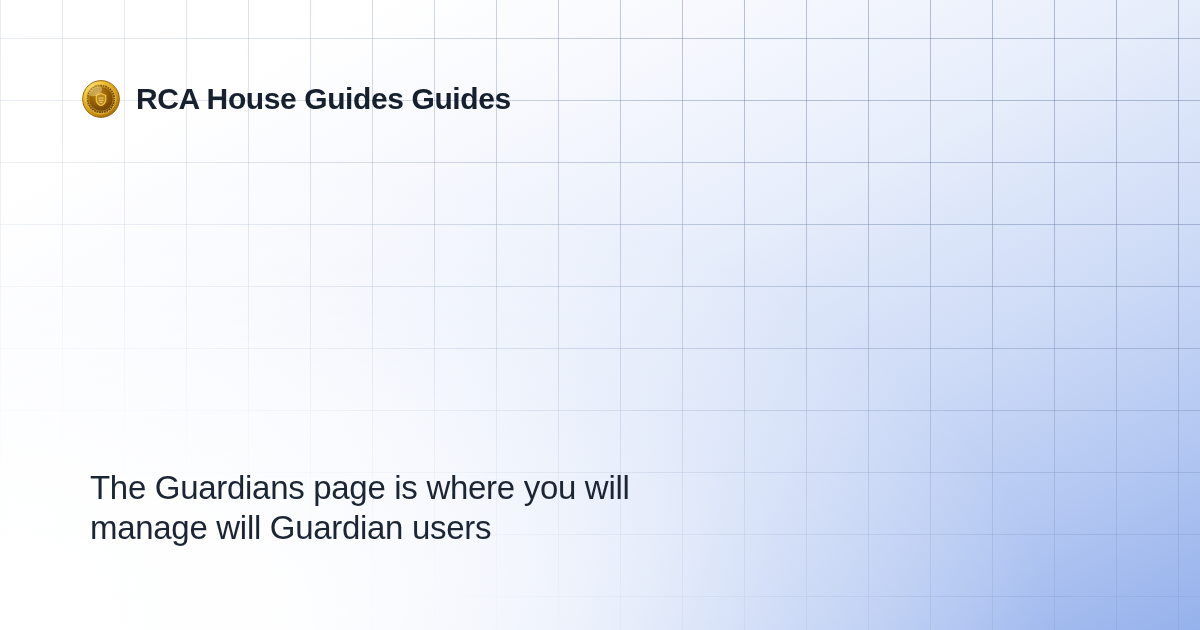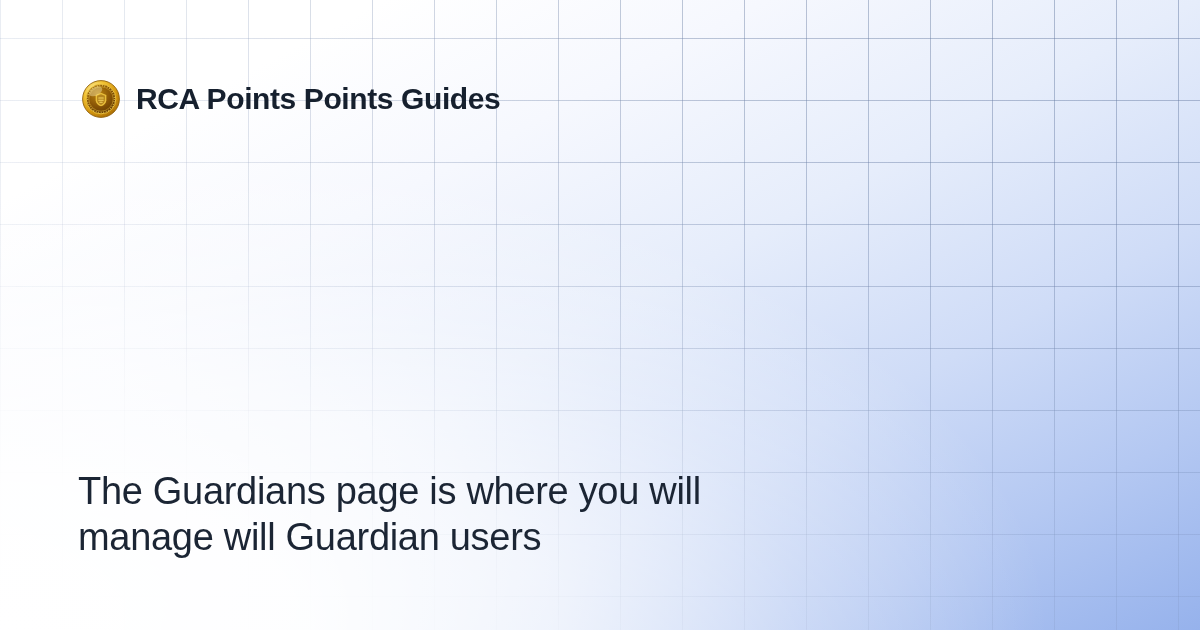--- a/index.html
+++ b/index.html
@@ -120,24 +120,24 @@
     font-size: 93px;
     font-weight: bold;
     letter-spacing: -2.6px;
     line-height: 1;
     color: #3c6fe2;
     white-space: nowrap;
   }
 
   .subhead {
     position: absolute;
-    left: 78px;
+    left: 90px;
     top: 468px;
     width: 700px;
-    font-size: 38px;
+    font-size: 33px;
     font-weight: normal;
     line-height: 1.22;
     letter-spacing: -0.3px;
     color: #1b2534;
   }
   .subhead-line { display: block; white-space: nowrap; }
 </style>
 </head>
 <body>
 
@@ -174,21 +174,21 @@
         <path d="M32 21.5 L41 25.2 L41 34 C41 39.2 36.9 42.6 32 44.4 C27.1 42.6 23 39.2 23 34 L23 25.2 Z" fill="#f0c63f" opacity="0.92"></path>
         <path d="M32 24 L38.6 26.7 L38.6 33.8 C38.6 37.7 35.6 40.4 32 41.9 C28.4 40.4 25.4 37.7 25.4 33.8 L25.4 26.7 Z" fill="#8a5606" opacity="0.55"></path>
         <rect x="27.4" y="29.6" width="9.2" height="1.7" rx="0.6" fill="#f6d663"></rect>
         <rect x="27.4" y="33.2" width="9.2" height="1.7" rx="0.6" fill="#f6d663"></rect>
         <rect x="29.2" y="36.6" width="5.6" height="1.7" rx="0.6" fill="#f6d663"></rect>
 
         <circle cx="32" cy="32" r="22.6" fill="none" stroke="#f5d35c" stroke-width="2.4" stroke-dasharray="1.2 3.1" opacity="0.9"></circle>
 
         <ellipse cx="23" cy="19" rx="12" ry="7" fill="#fff6c9" opacity="0.38" transform="rotate(-28 23 19)"></ellipse>
       </svg>
-      <span class="brand-title">RCA Points Points Guides</span>
+      <span class="brand-title">RCA House Guides Guides</span>
     </div>
 
 
     <div class="subhead">
       <span class="subhead-line">The Guardians page is where you will</span>
       <span class="subhead-line">manage will Guardian users</span>
     </div>
 
   </div>
 </div>

